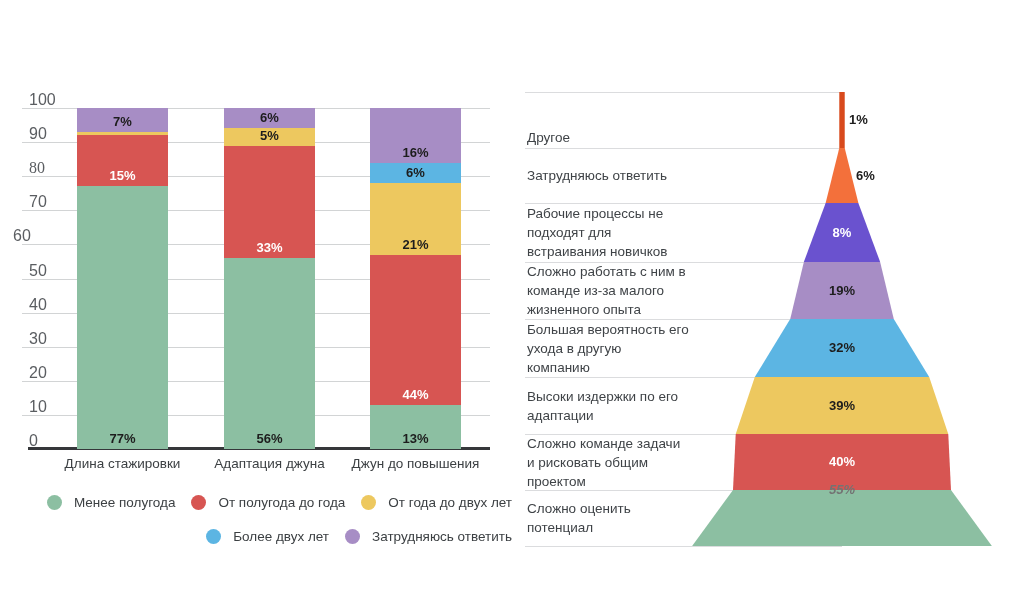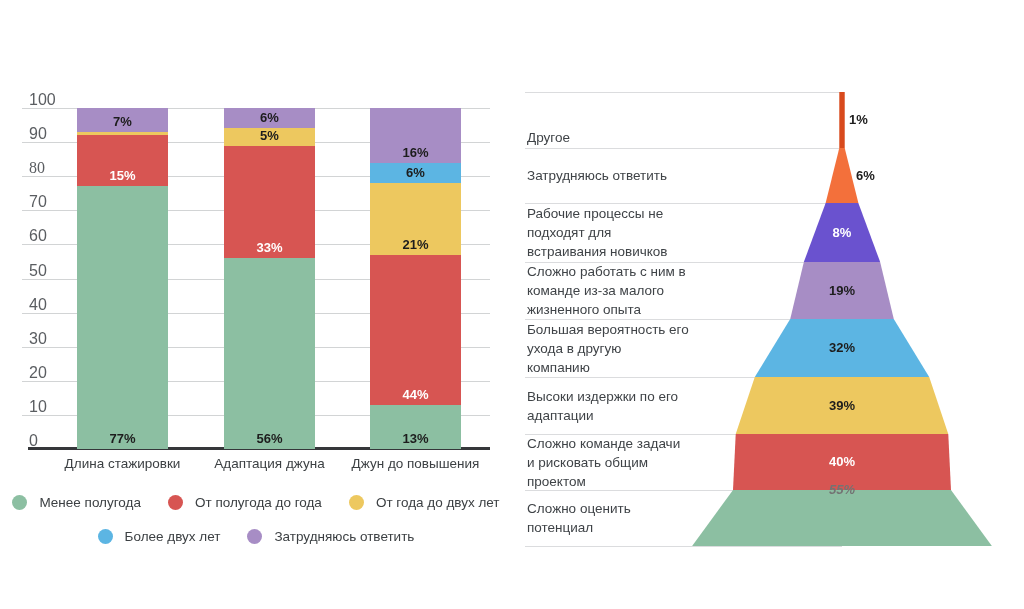--- a/index.html
+++ b/index.html
@@ -11,21 +11,21 @@
   .chart-title{
     position:absolute;font-size:17.5px;font-weight:700;color:#3f4347;
     letter-spacing:.2px;white-space:nowrap;
   }
   .gridline{position:absolute;height:1px;background:#d2d4d5;}
   .baseline{position:absolute;height:3px;background:#35373a;}
   .ytick{position:absolute;font-size:16px;color:#5a5d61;}
   .seg{position:absolute;}
   .seglabel{position:absolute;font-size:13px;font-weight:700;text-align:center;line-height:16px;height:16px;}
   .cat{position:absolute;font-size:13.5px;color:#3c4043;text-align:center;white-space:nowrap;}
-  .legend-row{position:absolute;left:0;width:512px;display:flex;justify-content:center;gap:27px;}
+  .legend-row{position:absolute;left:0;width:512px;display:flex;justify-content:flex-end;gap:16px;}
   .legend-item{display:flex;align-items:center;gap:12px;font-size:13.5px;color:#3c4043;white-space:nowrap;}
   .legend-dot{width:15px;height:15px;border-radius:50%;flex:0 0 auto;}
   .sep{position:absolute;height:1px;background:#dbdcde;}
   .frow-label{
     position:absolute;font-size:13.5px;line-height:19px;color:#3f4347;
     white-space:pre-line;display:flex;align-items:center;
   }
   .fval{position:absolute;font-size:13px;font-weight:700;line-height:16px;height:16px;}
   .fval.inside{width:100px;text-align:center;}
   svg{position:absolute;display:block;}
@@ -41,21 +41,21 @@
       <div class="ytick" style="left: 29px; top: 397.9px;">10</div>
       <div class="gridline" style="left: 22px; top: 380.8px; width: 468px;"></div>
       <div class="ytick" style="left: 29px; top: 363.8px;">20</div>
       <div class="gridline" style="left: 22px; top: 346.7px; width: 468px;"></div>
       <div class="ytick" style="left: 29px; top: 329.7px;">30</div>
       <div class="gridline" style="left: 22px; top: 312.6px; width: 468px;"></div>
       <div class="ytick" style="left: 29px; top: 295.6px;">40</div>
       <div class="gridline" style="left: 22px; top: 278.5px; width: 468px;"></div>
       <div class="ytick" style="left: 29px; top: 261.5px;">50</div>
       <div class="gridline" style="left: 22px; top: 244.4px; width: 468px;"></div>
-      <div class="ytick" style="left: 29px; top: 227.4px;">60</div>
+      <div class="ytick" style="left: 13px; top: 227.4px;">60</div>
       <div class="gridline" style="left: 22px; top: 210.3px; width: 468px;"></div>
       <div class="ytick" style="left: 29px; top: 193.3px;">70</div>
       <div class="gridline" style="left: 22px; top: 176.2px; width: 468px;"></div>
       <div class="ytick" style="left: 29px; top: 159.2px; font-family: Liberation Serif, serif;">80</div>
       <div class="gridline" style="left: 22px; top: 142.1px; width: 468px;"></div>
       <div class="ytick" style="left: 29px; top: 125.1px;">90</div>
       <div class="gridline" style="left: 22px; top: 108px; width: 468px;"></div>
       <div class="ytick" style="left: 29px; top: 91px;">100</div>
       <div class="seg" style="left: 77px; top: 186.43px; width: 91px; height: 262.57px; background: rgb(140, 191, 162);"></div>
       <div class="seglabel" style="left: 77px; top: 431px; width: 91px; color: rgb(29, 29, 29);">77%</div>

